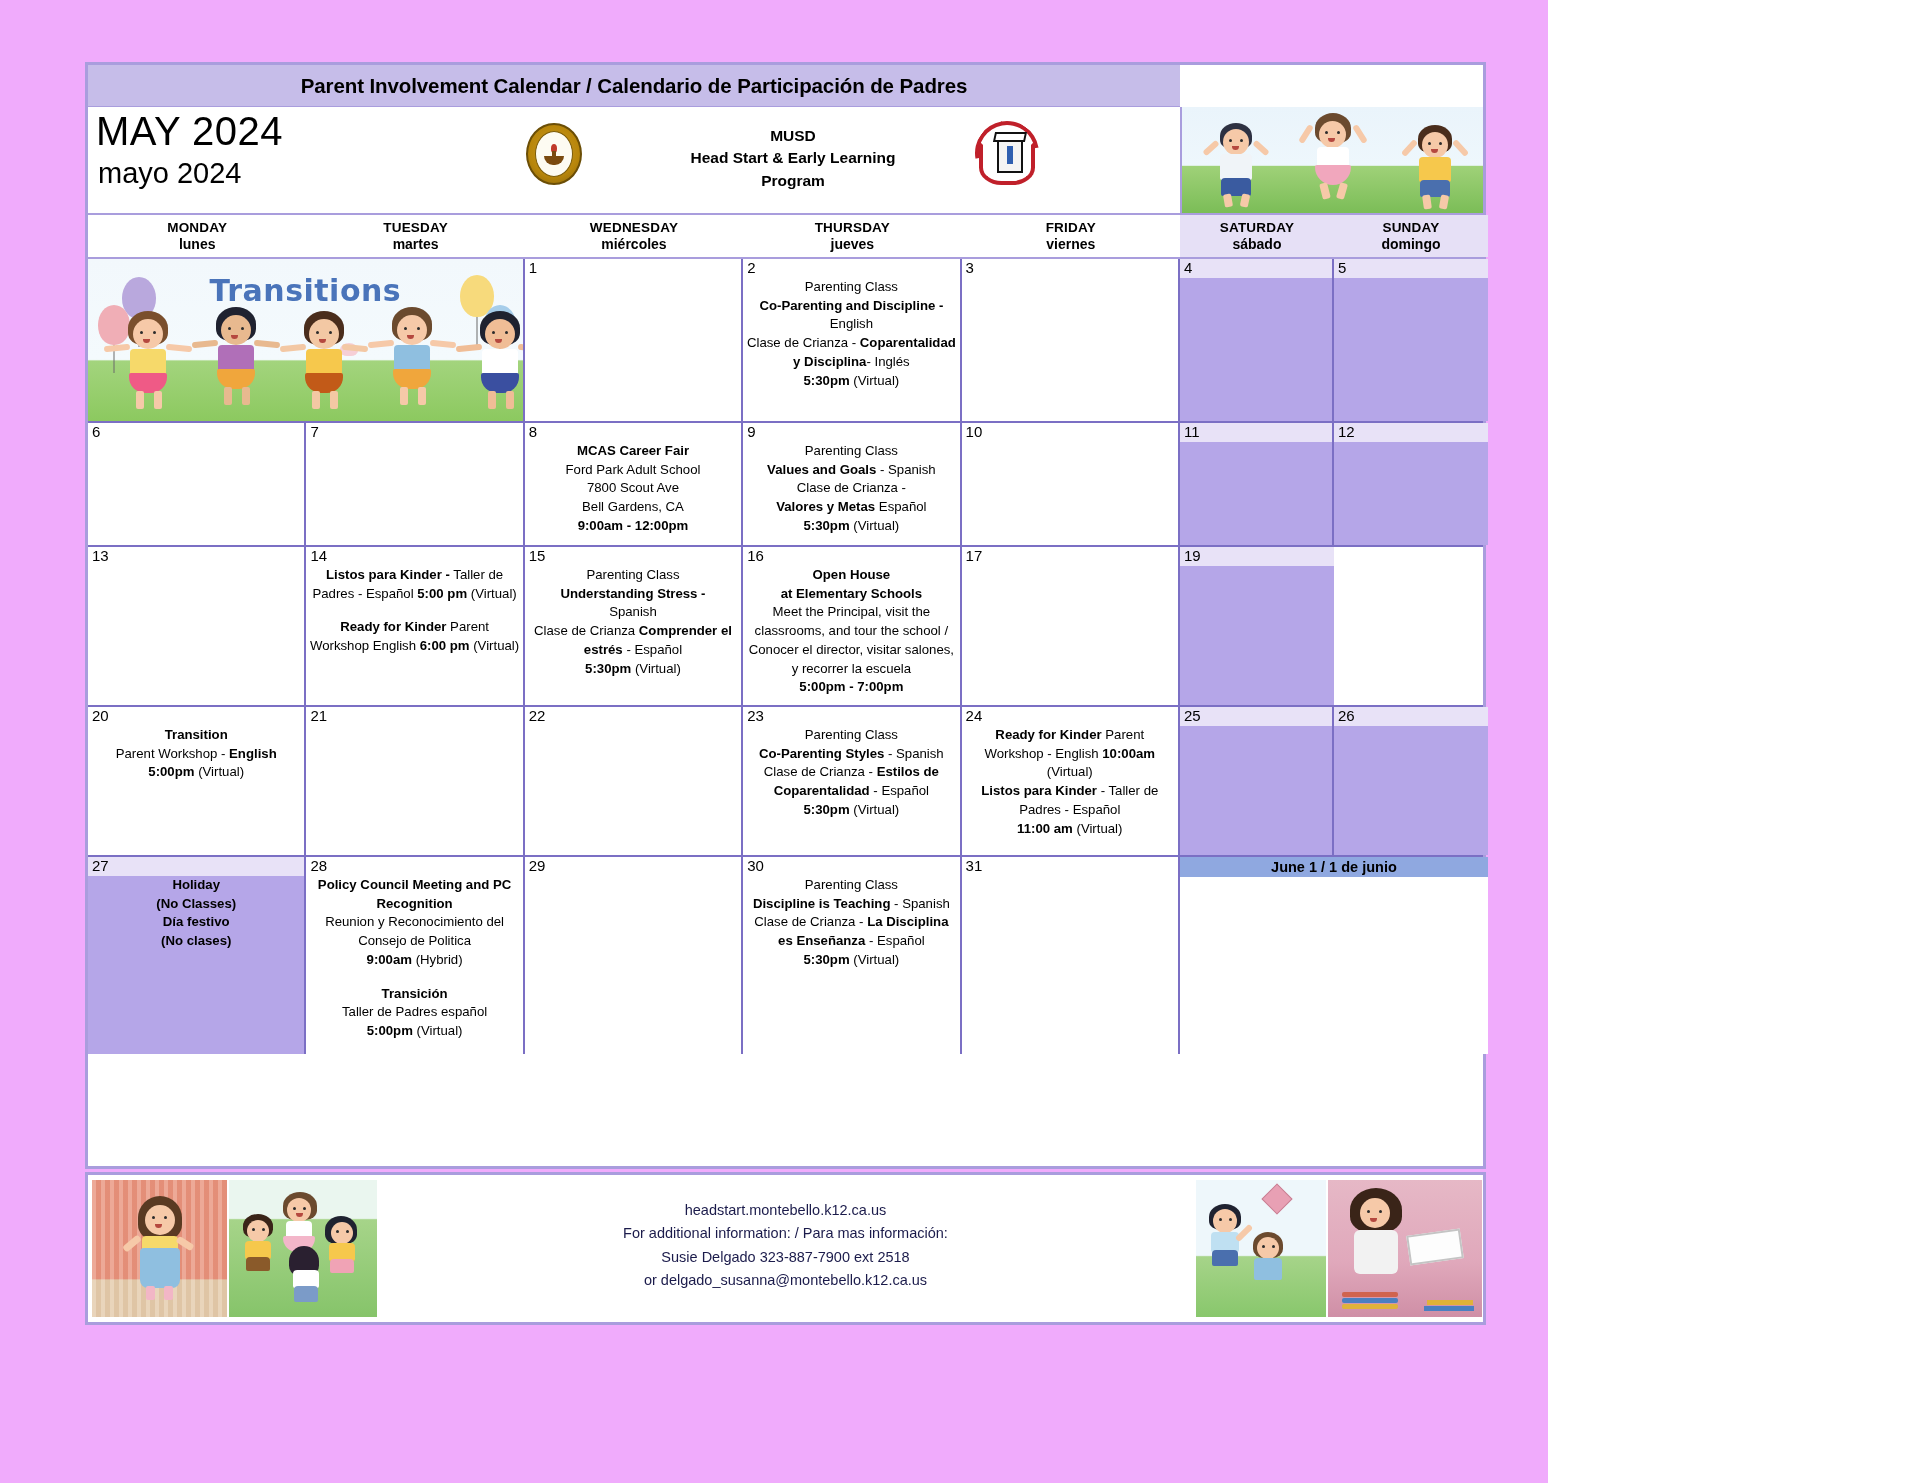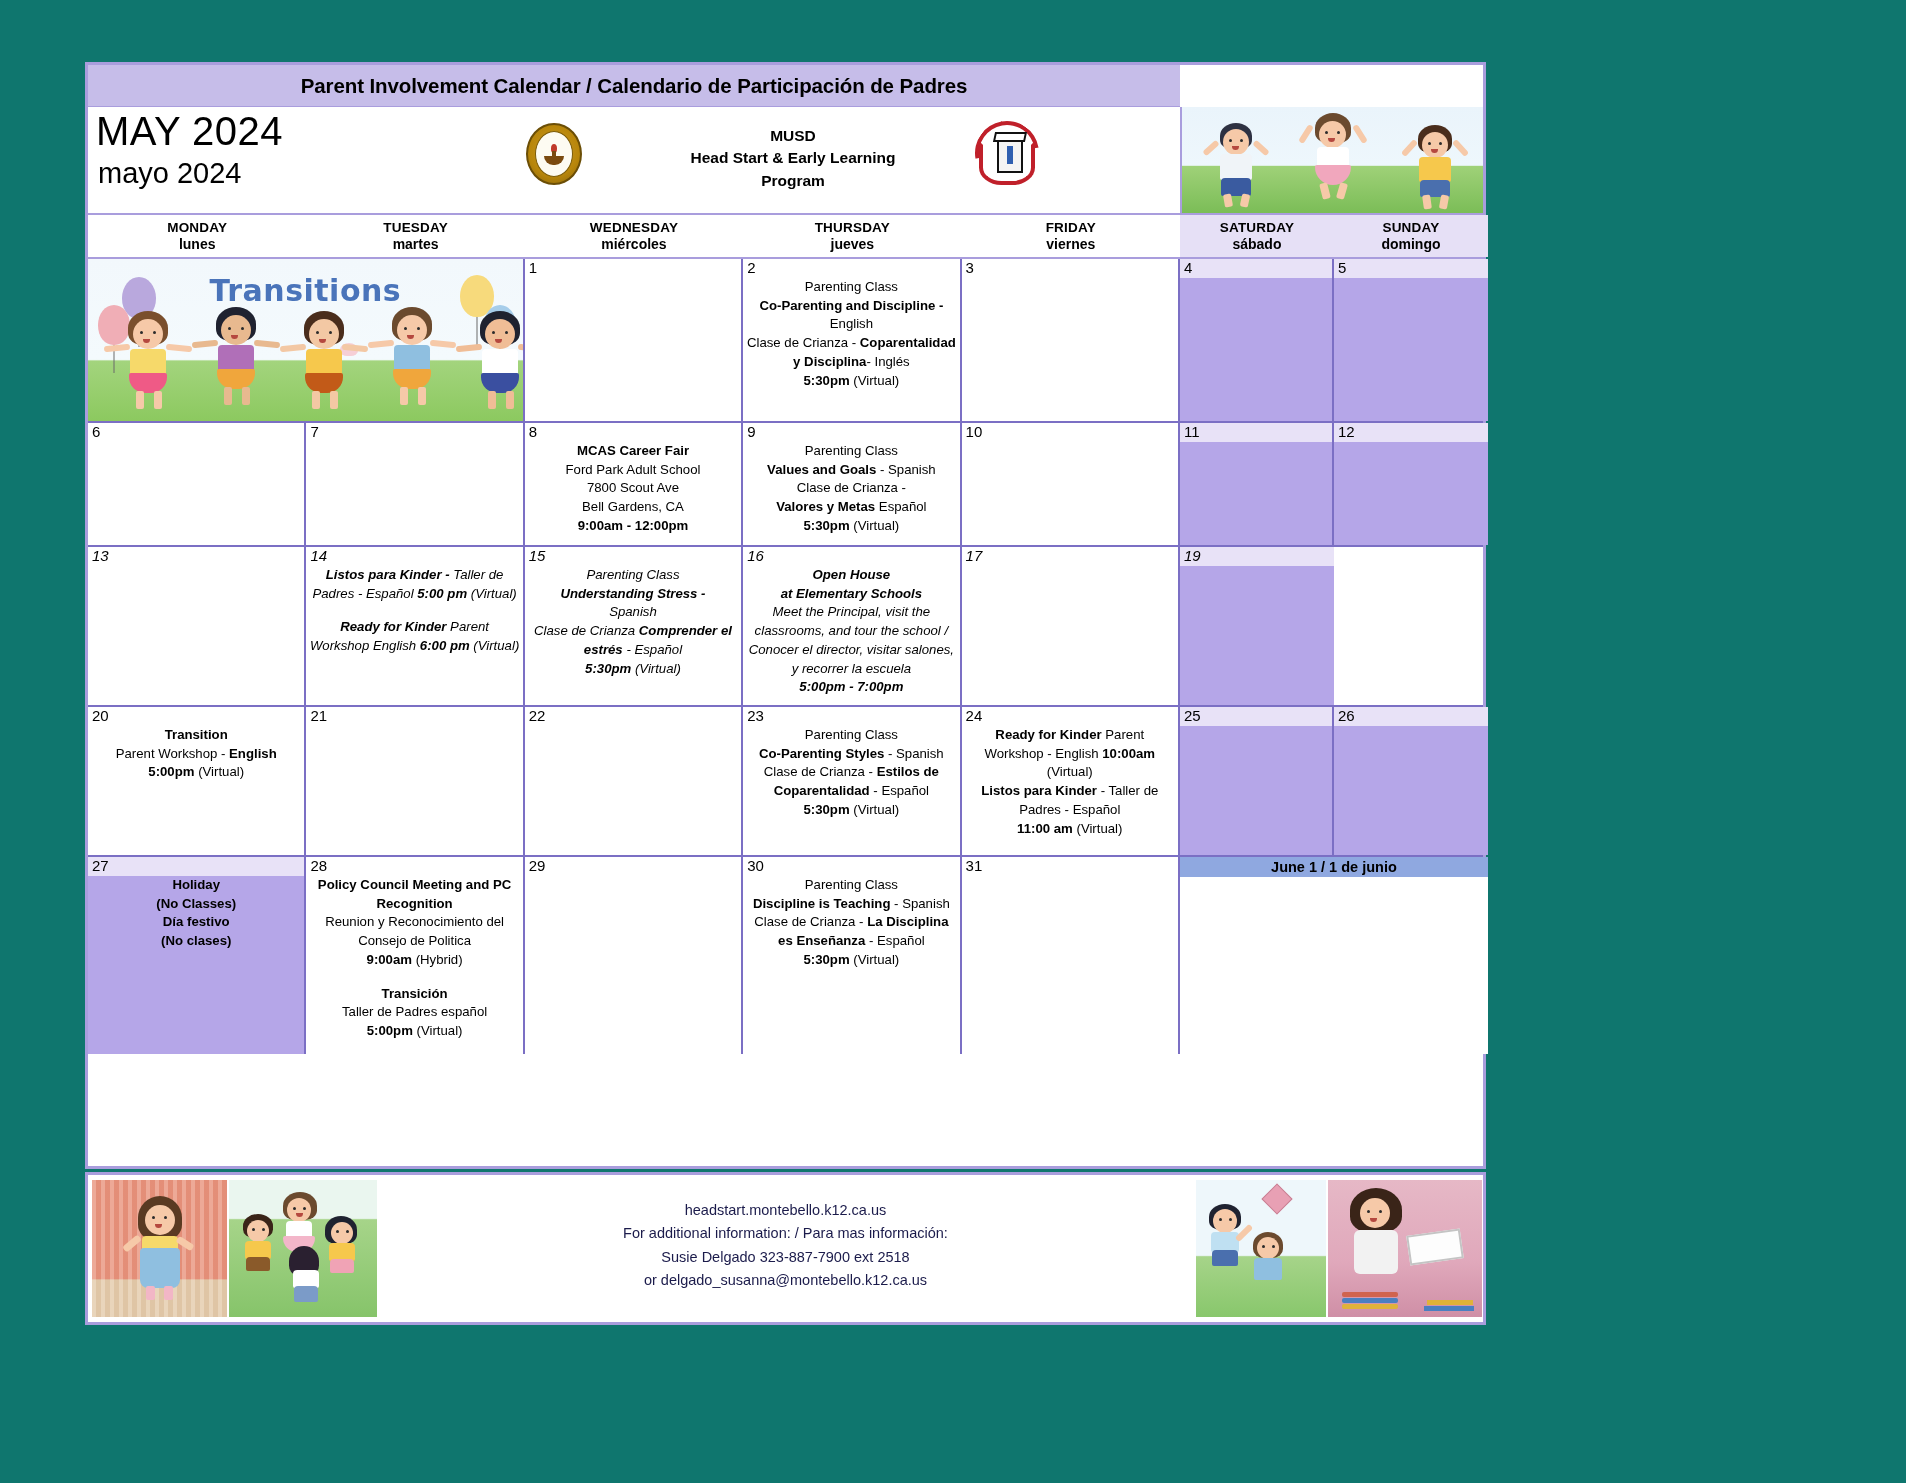--- a/index.html
+++ b/index.html
@@ -3,21 +3,21 @@
 <meta charset="utf-8">
 <style>
   * { box-sizing: border-box; margin: 0; padding: 0; }
   html, body {
     width: 1920px; height: 1483px;
     background: #ffffff;
     font-family: "Liberation Sans", sans-serif;
     overflow: hidden;
   }
 
-  .page { position: relative; width: 1906px; height: 1483px; background:#0f766e; }
+  .page { position: relative; width: 1548px; height: 1483px; background:#f0abfc; }
 
   .cal-frame {
     position: absolute;
     left: 85px; top: 62px;
     width: 1401px; height: 1107px;
     border: 3px solid #a99ddd;
     background: #ffffff;
   }
 
   
@@ -157,21 +157,21 @@
     text-align:center;
     font-size: 13.2px;
     line-height: 1.42;
     color:#000;
   }
   .cell-body b { font-weight: bold; }
   .cell-body .gap { display:block; height: 15px; }
 
   .wk1 { height: 164px; }
   .wk2 { height: 124px; }
-  .wk3 { height: 160px; font-style: italic; }
+  .wk3 { height: 160px; }
   .wk4 { height: 150px; }
   .wk5 { height: 197px; }
 
   
   .cell.we .we-bar {
     position:absolute; left:0; top:0; right:0; height:19px; background:#e8e2f7;
   }
   .cell.we .we-fill {
     position:absolute; left:0; top:19px; right:0; bottom:0; background:#b5a6e8;
   }

